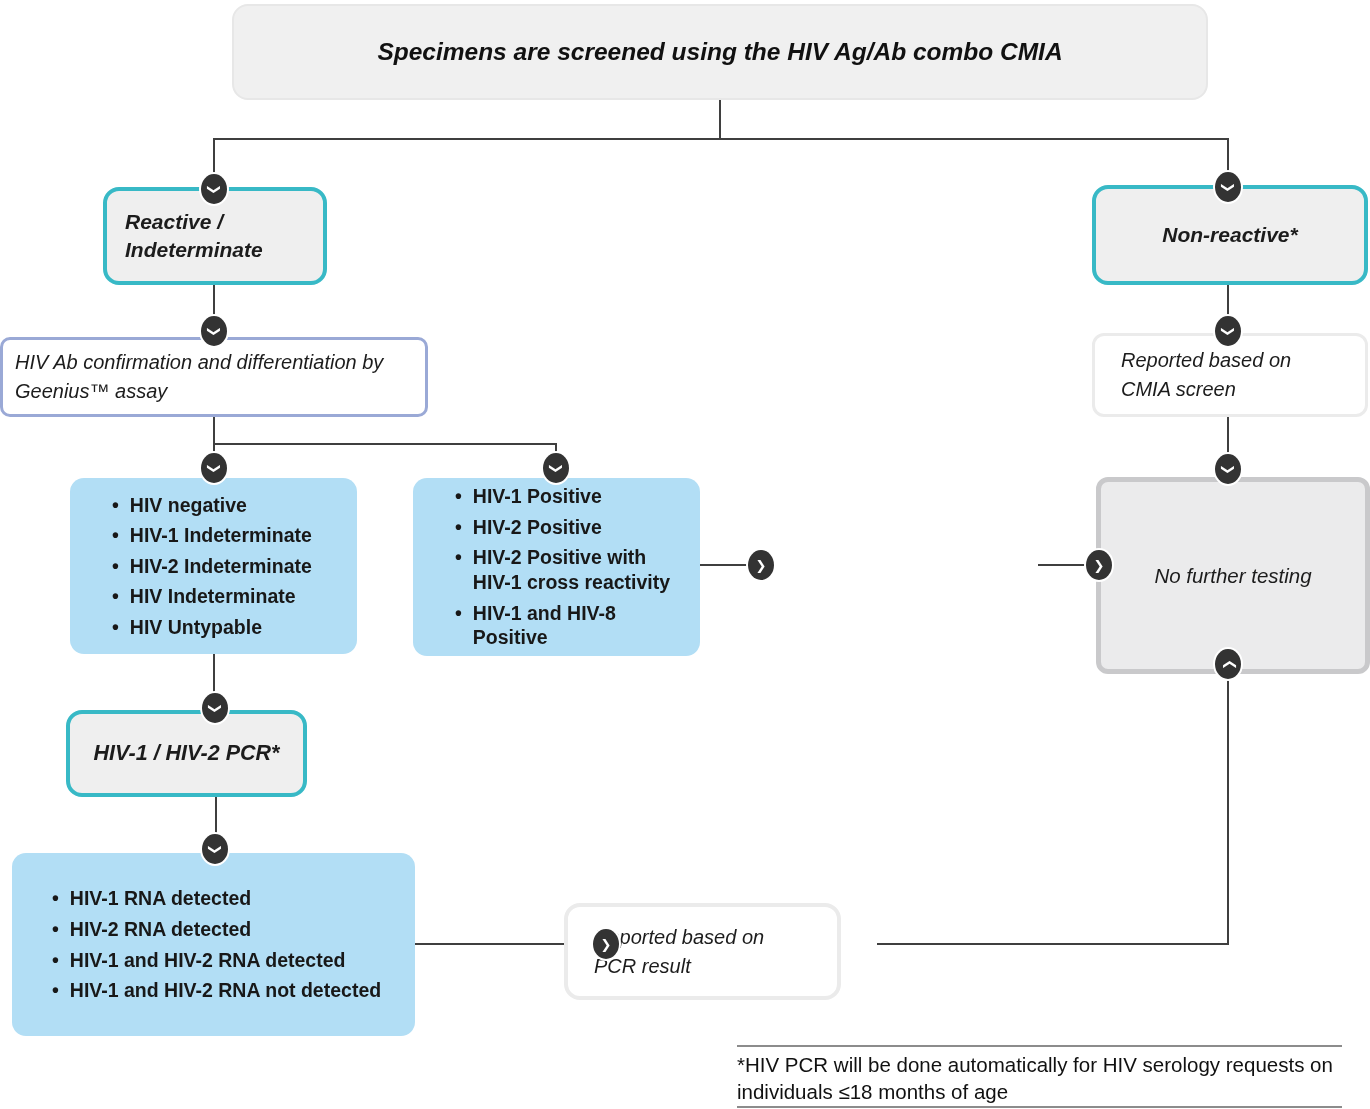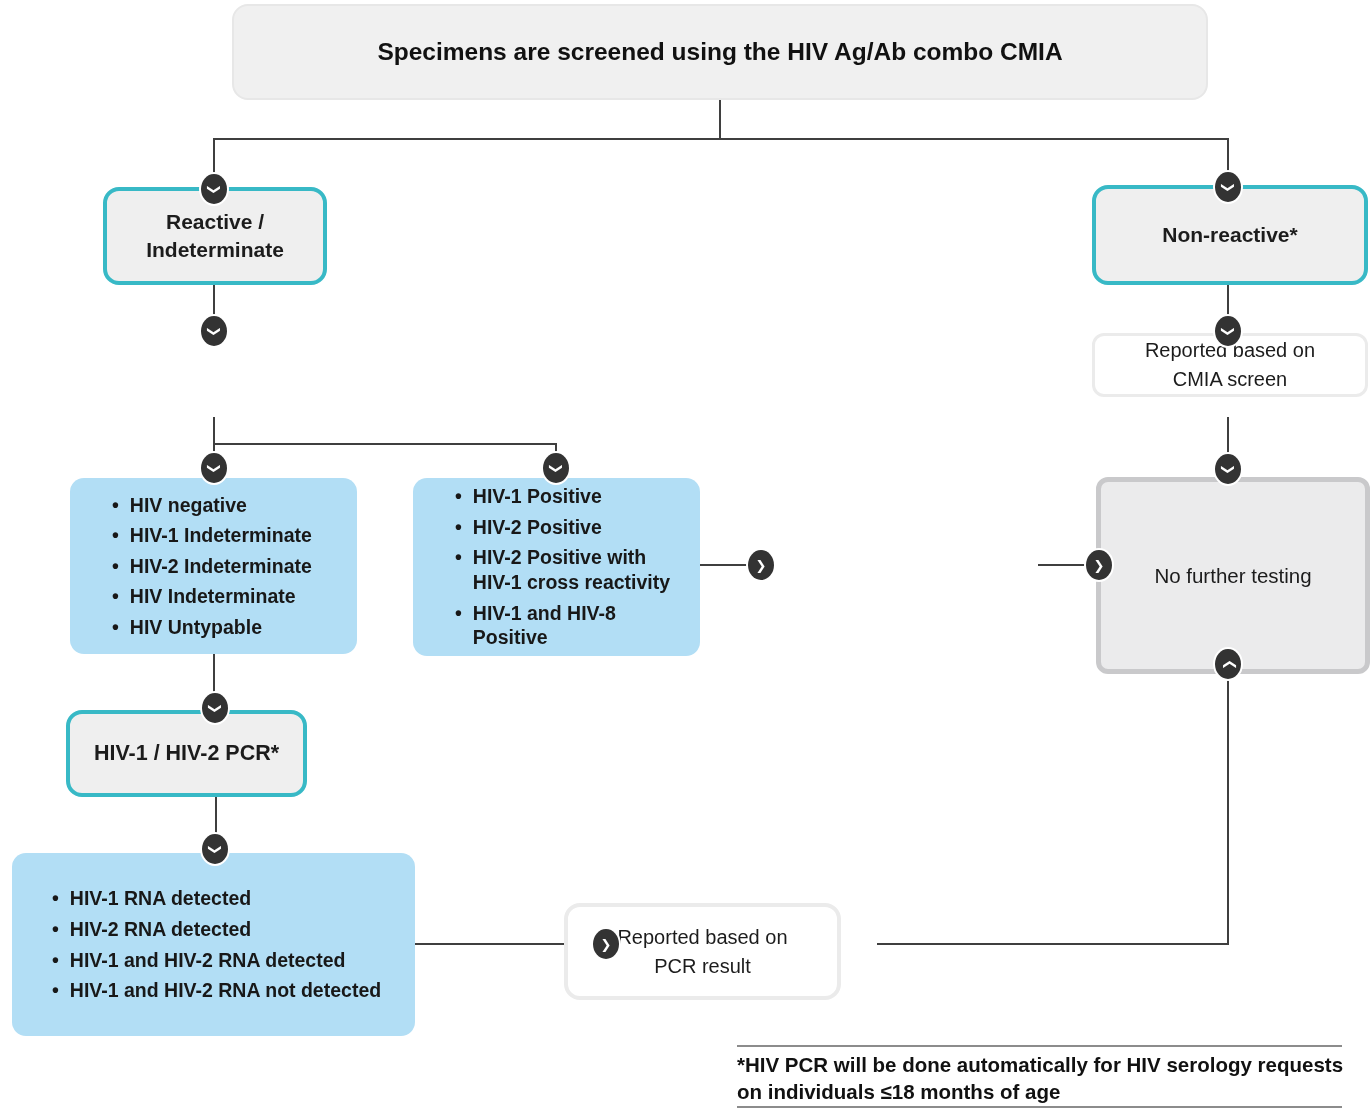--- a/index.html
+++ b/index.html
@@ -19,37 +19,37 @@
   
   .node{position:absolute;width:26px;height:30px;border-radius:50%;
         background:var(--node);z-index:4;display:flex;align-items:center;justify-content:center;
         transform:translate(-50%,-50%);box-shadow:0 0 0 2px #ffffff;}
   .node .chev{color:#ffffff;font-size:13px;font-weight:bold;line-height:1;display:block;}
   .node.down .chev{transform:rotate(90deg);}
   .node.up .chev{transform:rotate(-90deg);}
 
   
   .box{position:absolute;box-sizing:border-box;z-index:2;display:flex;
-       align-items:center;justify-content:center;text-align:center;}
+       align-items:center;justify-content:center;text-align:left;font-style:italic;}
 
   .box.title{left:232px;top:4px;width:976px;height:96px;background:#f0f0f0;
              border:2px solid #e7e7e7;border-radius:16px;font-size:24.5px;font-weight:bold;color:#111;}
 
   .box.teal{background:var(--gray-fill);border:4px solid var(--teal);border-radius:16px;
             font-weight:bold;font-size:21px;line-height:1.35;}
   .box.reactive{left:103px;top:187px;width:224px;height:98px;padding:0 18px;}
   .box.nonreactive{left:1092px;top:185px;width:276px;height:100px;}
   .box.pcr{left:66px;top:710px;width:241px;height:87px;font-size:21.5px;}
 
   .box.hivab{left:0px;top:337px;width:428px;height:80px;background:#ffffff;
              border:3px solid var(--periwinkle);border-radius:10px;font-size:20px;line-height:1.45;padding:0 12px;}
 
   .box.report{background:#ffffff;border:4px solid #ebebeb;border-radius:16px;
               font-size:20px;line-height:1.45;padding:0 26px;}
-  .box.report-cmia{left:1092px;top:333px;width:276px;height:64px;border-width:3px;border-radius:12px;}
+  .box.report-cmia{left:1092px;top:333px;width:276px;height:84px;border-width:3px;border-radius:12px;}
   .box.report-geenius{left:758px;top:523px;width:280px;height:84px;}
   .box.report-pcr{left:564px;top:903px;width:277px;height:97px;}
 
   .box.nofurther{left:1096px;top:477px;width:274px;height:197px;background:var(--gray-box-fill);
                  border:5px solid var(--gray-box-border);border-radius:12px;font-size:20.5px;}
 
   
   .bluebox{position:absolute;box-sizing:border-box;background:var(--blue-fill);
            border-radius:14px;z-index:2;display:flex;flex-direction:column;justify-content:center;}
   .bluebox ul{list-style:none;margin:0;padding:0;}
@@ -58,21 +58,21 @@
   .bluebox .bullet{flex:0 0 auto;font-weight:700;}
   .bluebox.left{left:70px;top:478px;width:287px;height:176px;padding:12px 10px 12px 42px;}
   .bluebox.right{left:413px;top:478px;width:287px;height:178px;padding:12px 14px 12px 42px;}
   .bluebox.big{left:12px;top:853px;width:403px;height:183px;padding:14px 10px 14px 40px;}
 
   
   .fn-line{position:absolute;height:2px;background:#8c8c8c;z-index:1;}
   .fn-line.top{left:737px;top:1045px;width:605px;}
   .fn-line.bottom{left:737px;top:1106px;width:605px;}
   .footnote{position:absolute;left:737px;top:1052px;width:614px;font-size:20.5px;
-            font-weight:bold;line-height:1.3;color:#111;z-index:2;}
+            font-weight:normal;line-height:1.3;color:#111;z-index:2;}
 </style>
 </head>
 <body>
 
 <div id="canvas">
 
   <div class="line v" style="left:719px;top:100px;height:40px"></div>
   <div class="line h" style="left:213px;top:138px;width:1016px"></div>
   <div class="line v" style="left:213px;top:138px;height:52px"></div>
   <div class="line v" style="left:1227px;top:138px;height:50px"></div>
@@ -136,20 +136,23 @@
   </div>
 
   <div class="box teal nonreactive">
     <span>Non-reactive*</span>
   </div>
 
   <div class="box teal reactive">
     <span>Reactive / Indeterminate</span>
   </div>
 
+  <div class="box hivab">
+    <span>HIV Ab confirmation and differentiation by Geenius™ assay</span>
+  </div>
 
   <div class="box report report-cmia">
     <span>Reported based on CMIA screen</span>
   </div>
 
   <div class="bluebox left">
     <ul>
         <li>
           <span class="bullet">•</span>
           <span class="li-text">HIV negative</span>

